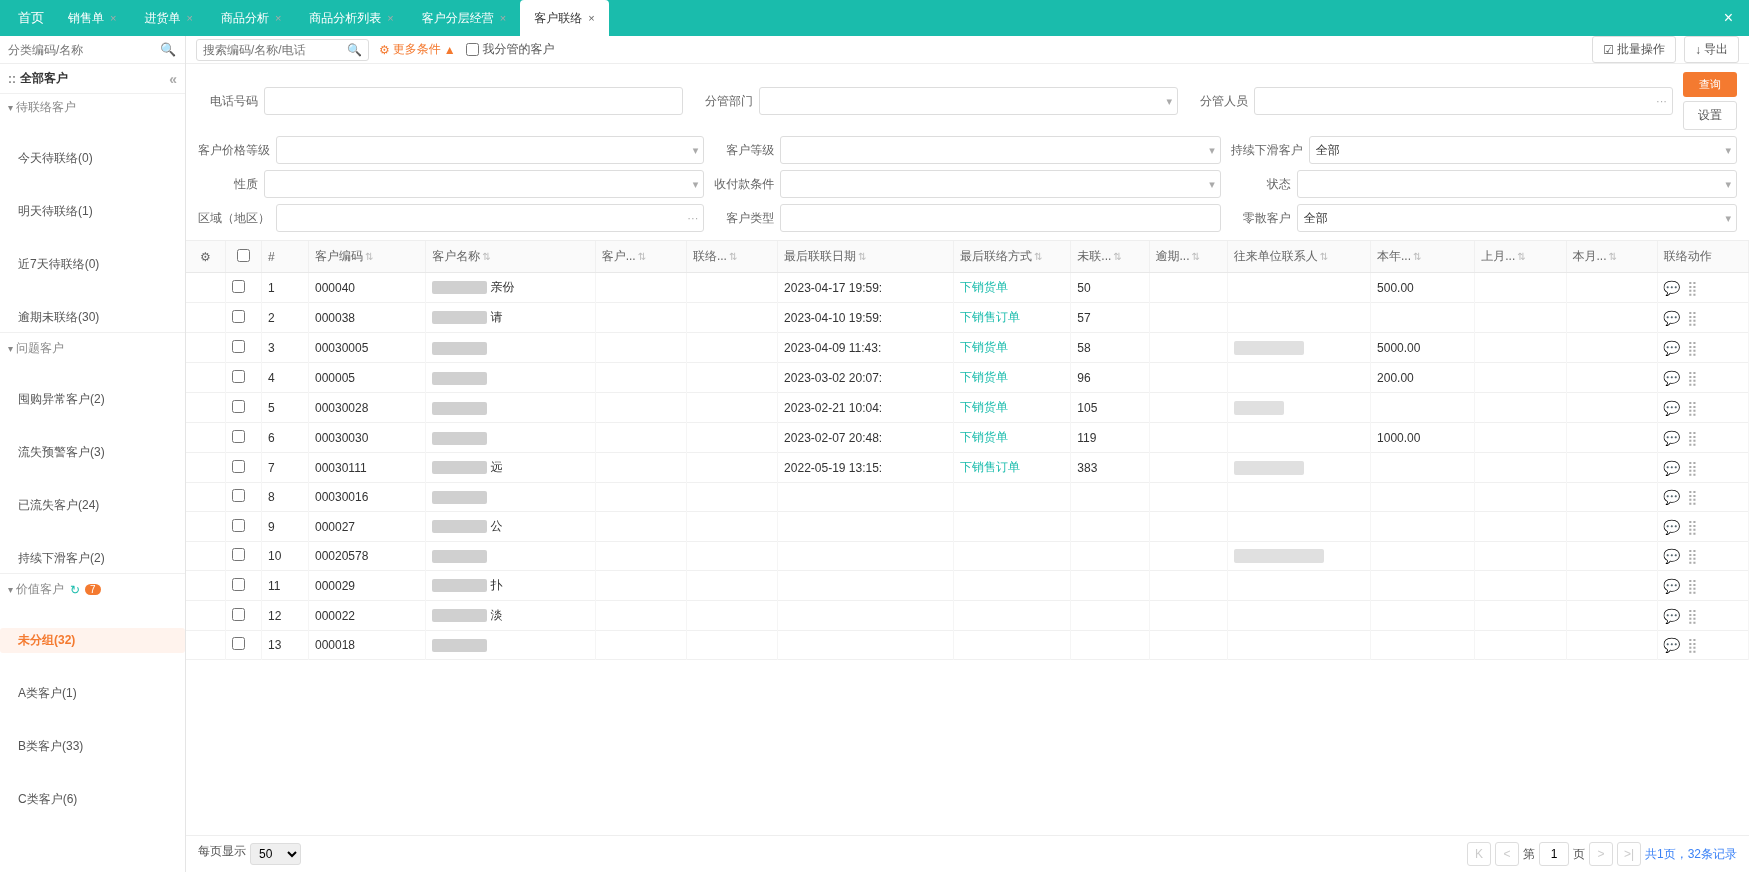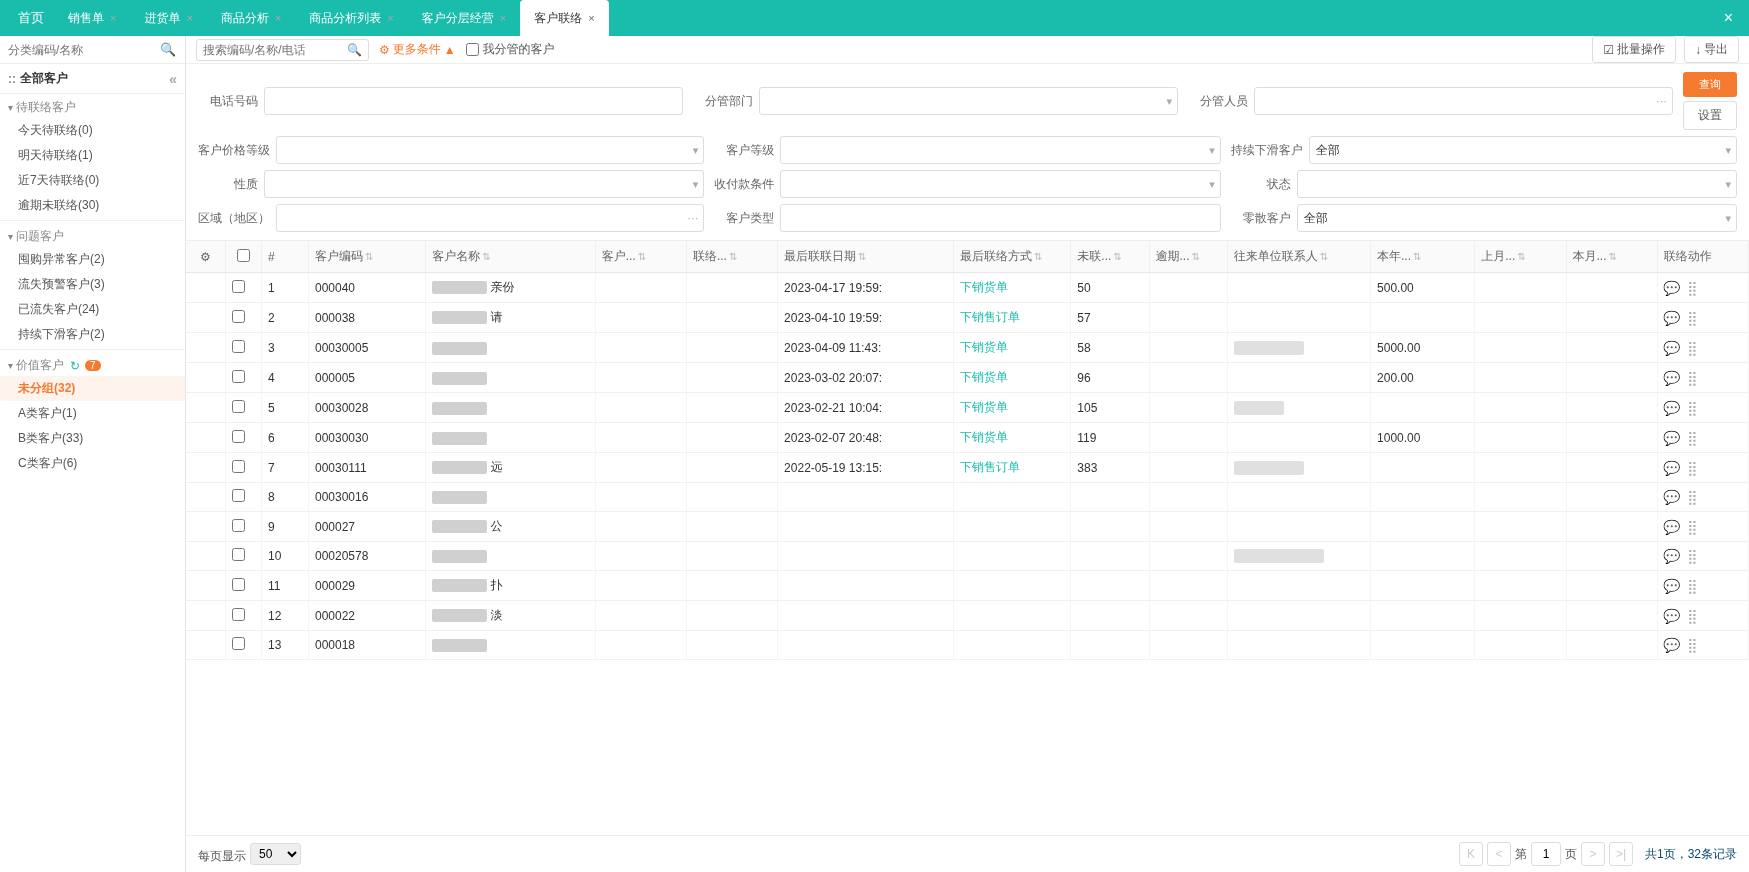--- a/index.html
+++ b/index.html
@@ -107,20 +107,21 @@
       cursor: pointer;
     }
     .sidebar-group-label .arrow { font-size: 10px; }
 
     .sidebar-item {
       padding: 4px 8px 4px 18px;
       color: #555;
       cursor: pointer;
       font-size: 12px;
       white-space: nowrap;
+      margin-top: 28px;
     }
     .sidebar-item.active {
       background: #fff3ed;
       color: #f47a30;
       font-weight: bold;
       border-radius: 3px;
     }
     .sidebar-divider { height: 1px; background: #f0f0f0; margin: 2px 0; }
 
     
@@ -333,21 +334,21 @@
     .table-footer {
       display: flex;
       align-items: center;
       padding: 6px 12px;
       background: #fff;
       border-top: 1px solid #eee;
       gap: 12px;
     }
     .footer-page-size {
       display: flex;
-      align-items: flex-end;
+      align-items: flex-start;
       gap: 4px;
       color: #555;
     }
     .footer-page-size select {
       border: 1px solid #ddd;
       border-radius: 3px;
       padding: 2px 4px;
       font-size: 12px;
       outline: none;
     }
@@ -374,21 +375,21 @@
     .page-btn.disabled { color: #ccc; cursor: not-allowed; }
     .page-input {
       border: 1px solid #ddd;
       border-radius: 3px;
       width: 30px;
       height: 24px;
       text-align: center;
       font-size: 12px;
       outline: none;
     }
-    .footer-total { color: #0c4a6e; margin-left: 8px; }
+    .footer-total { color: #3b82f6; }
 
     .orange-badge {
       background: #f47a30;
       color: #fff;
       border-radius: 8px;
       padding: 0 5px;
       font-size: 10px;
       margin-left: 2px;
     }
     .refresh-icon { color: #1abcac; margin-left: 3px; cursor: pointer; }

